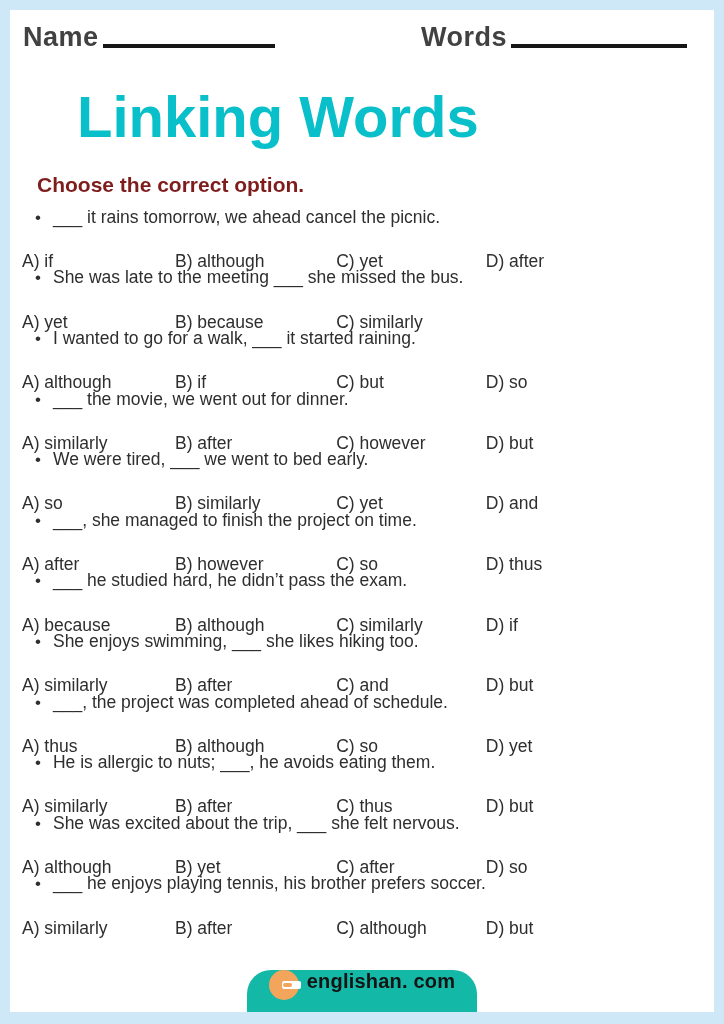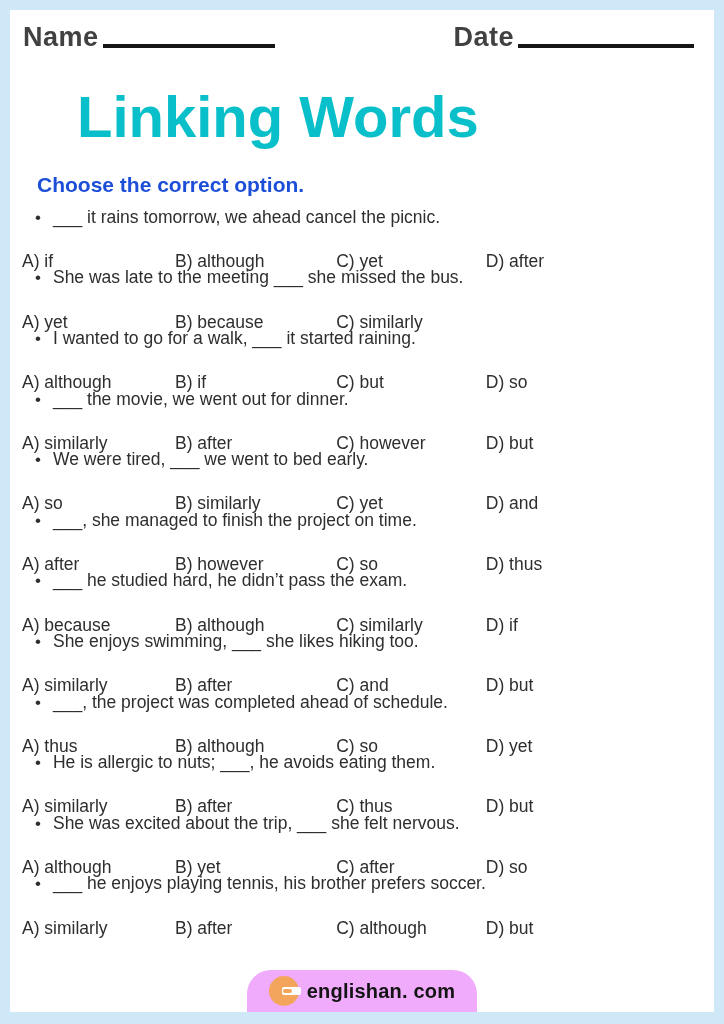--- a/index.html
+++ b/index.html
@@ -12,21 +12,21 @@
   }
   .page {
     position: absolute;
     left: 10px; top: 10px; right: 10px; bottom: 12px;
     background: #ffffff;
   }
   
   .header-row {
     display: flex;
     align-items: flex-end;
-    padding: 12px 20px 0 13px;
+    padding: 12px 27px 0 13px;
   }
   .field-group { display: flex; align-items: flex-end; }
   .field-label {
     font-size: 27px;
     font-weight: 700;
     color: #414141;
     letter-spacing: 0.5px;
   }
   .field-line {
     border-bottom: 4px solid #161616;
@@ -44,21 +44,21 @@
     color: #09bfc9;
     letter-spacing: 0px;
     line-height: 1.1;
   }
   
   .instruction {
     margin: 24px 0 0 15px;
     padding-left: 12px;
     font-size: 21px;
     font-weight: 700;
-    color: #1d4ed8;
+    color: #7f1d1d;
   }
   
   .content { padding: 10px 12px 0 12px; }
   .q-line {
     display: flex;
     align-items: baseline;
     height: 30.3px;
     padding-left: 13px;
     font-size: 17.5px;
     color: #2e2e2e;
@@ -78,24 +78,24 @@
   }
   .opt { white-space: nowrap; margin-top: 14px; }
   
   .footer-pill {
     position: absolute;
     left: 50%;
     transform: translateX(-50%);
     bottom: 12px;
     width: 230px;
     height: 42px;
-    background: #f0abfc;
+    background: #14b8a6;
     border-radius: 24px 24px 0 0;
     display: flex;
-    align-items: center;
+    align-items: flex-start;
     justify-content: center;
     gap: 8px;
   }
   .brand-logo {
     position: relative;
     width: 30px; height: 30px;
     border-radius: 50%;
     background: #f3a55c;
     flex: 0 0 auto;
   }
@@ -126,21 +126,21 @@
 <body>
 
 <div class="page">
 
   <div class="header-row">
     <div class="field-group">
       <span class="field-label">Name</span>
       <span class="field-line name-line"></span>
     </div>
     <div class="field-group date-group">
-      <span class="field-label">Date</span>
+      <span class="field-label">Words</span>
       <span class="field-line date-line"></span>
     </div>
   </div>
 
   <h1 class="page-title">Linking Words</h1>
 
   <h2 class="instruction">Choose the correct option.</h2>
 
   <div class="content">
 

